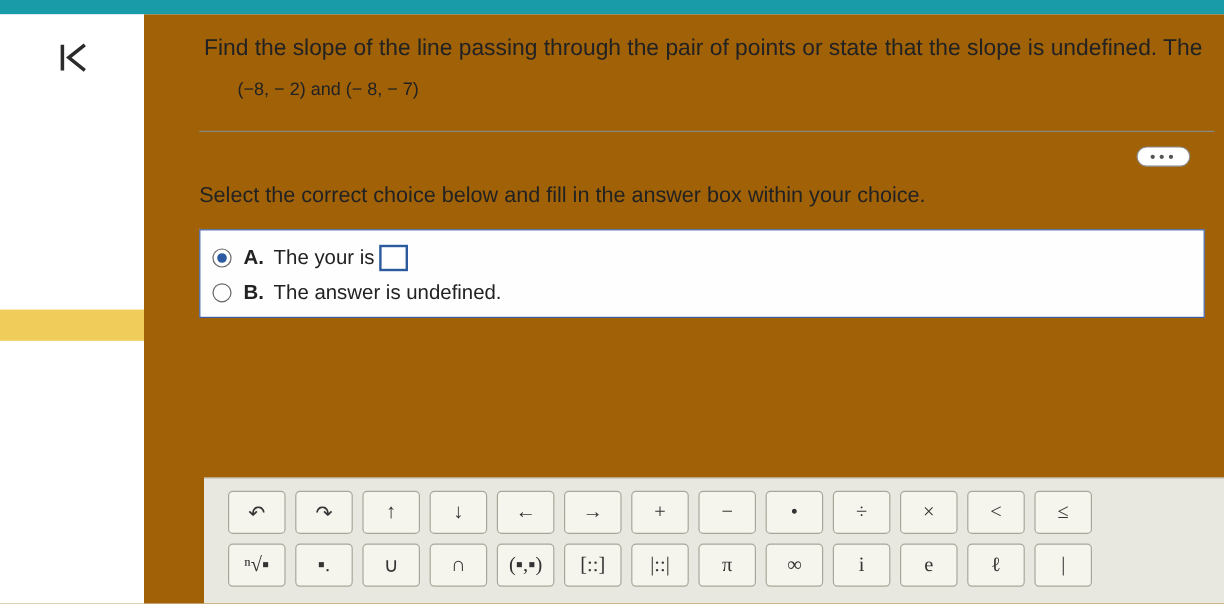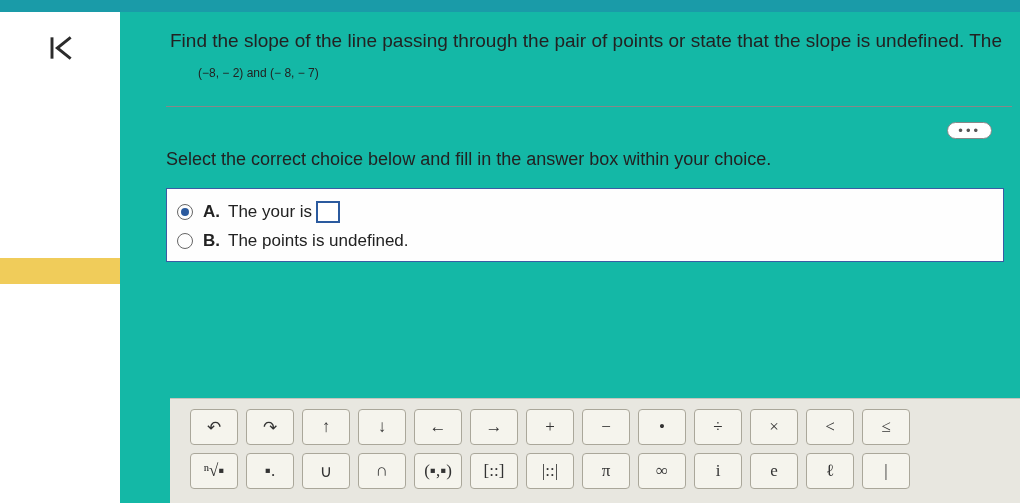--- a/index.html
+++ b/index.html
@@ -30,30 +30,30 @@
 .back-btn {
   font-size: 32px;
   color: #2b2b2b;
   cursor: pointer;
   display: inline-block;
   line-height: 1;
 }
 .content {
   flex: 1;
   padding: 18px 0 0 50px;
-  background: #14b8a6;
+  background: #a16207;
   position: relative;
 }
 .question-text {
   font-size: 19px;
   color: #222;
   margin-bottom: 14px;
 }
 .points {
-  font-size: 12px;
+  font-size: 15px;
   color: #222;
   margin-left: 28px;
   margin-bottom: 26px;
 }
 .hr-line {
   border: none;
   border-top: 1.5px solid #888;
   margin: 0 8px 0 -4px;
   position: relative;
 }
@@ -188,21 +188,21 @@
     <div class="choices-box">
       <div class="choice-row">
         <span class="radio selected"></span>
         <span class="choice-label">A.</span>
         <span>The your is</span>
         <span class="answer-box"></span>
       </div>
       <div class="choice-row">
         <span class="radio"></span>
         <span class="choice-label">B.</span>
-        <span>The points is undefined.</span>
+        <span>The answer is undefined.</span>
       </div>
     </div>
   </div>
 
 </div>
 
 <div class="sidebar-marker"></div>
 
 <div class="toolbar">
   <div class="tool-row">

